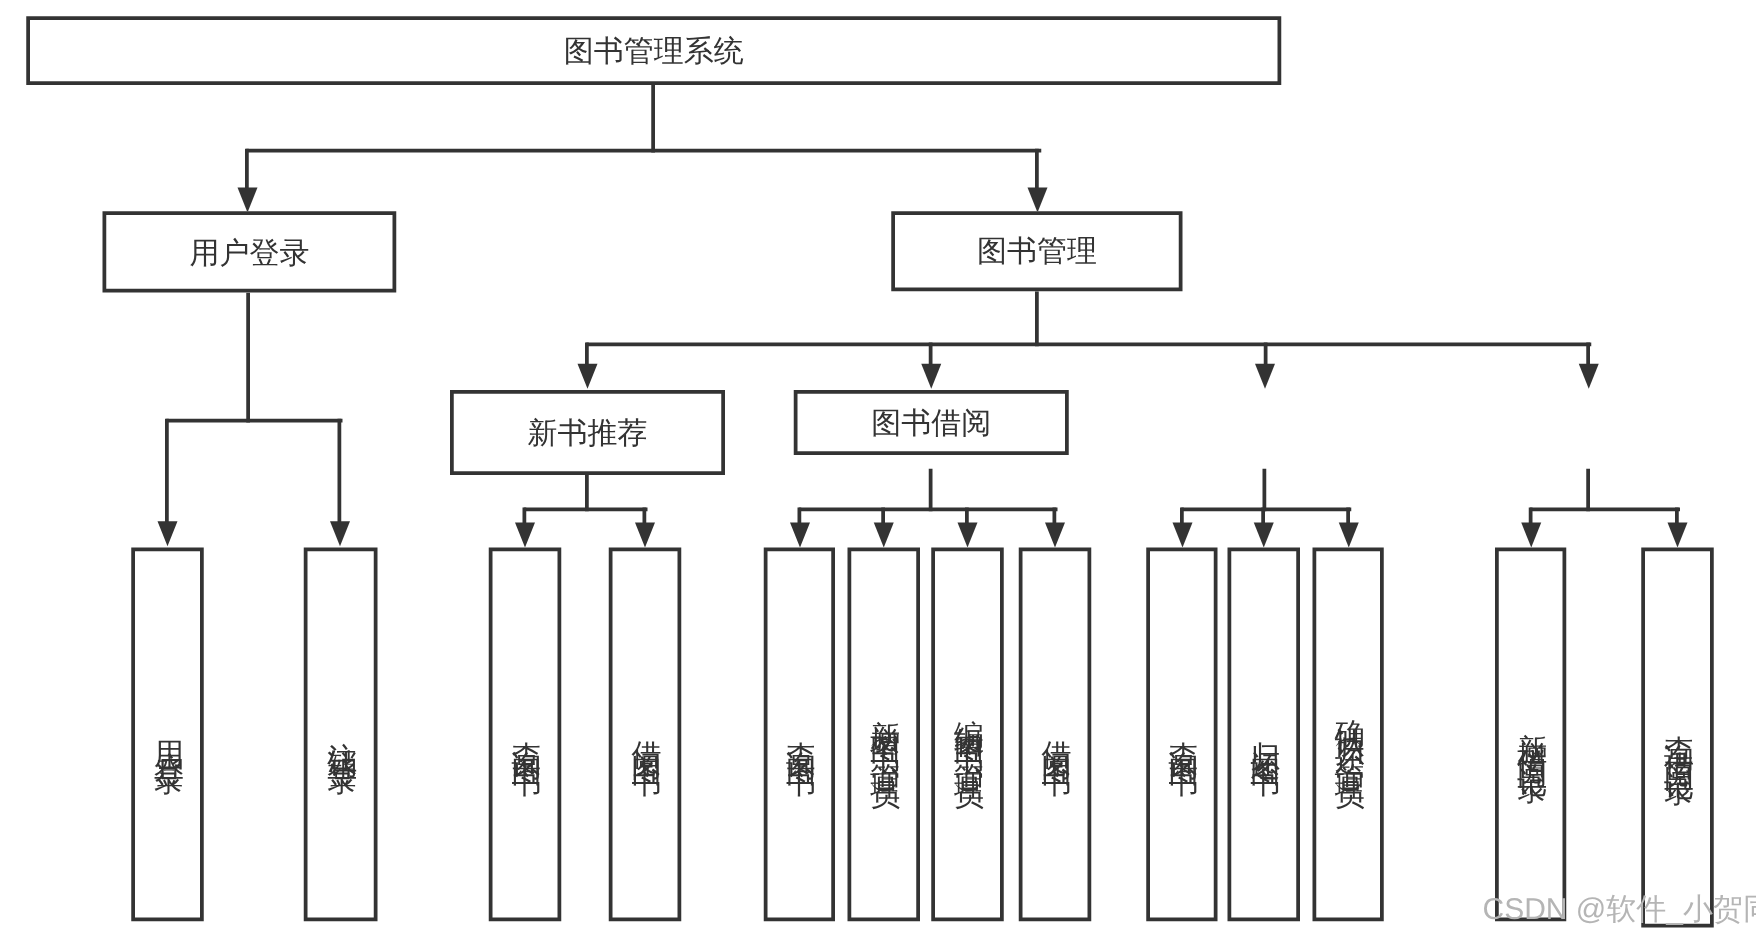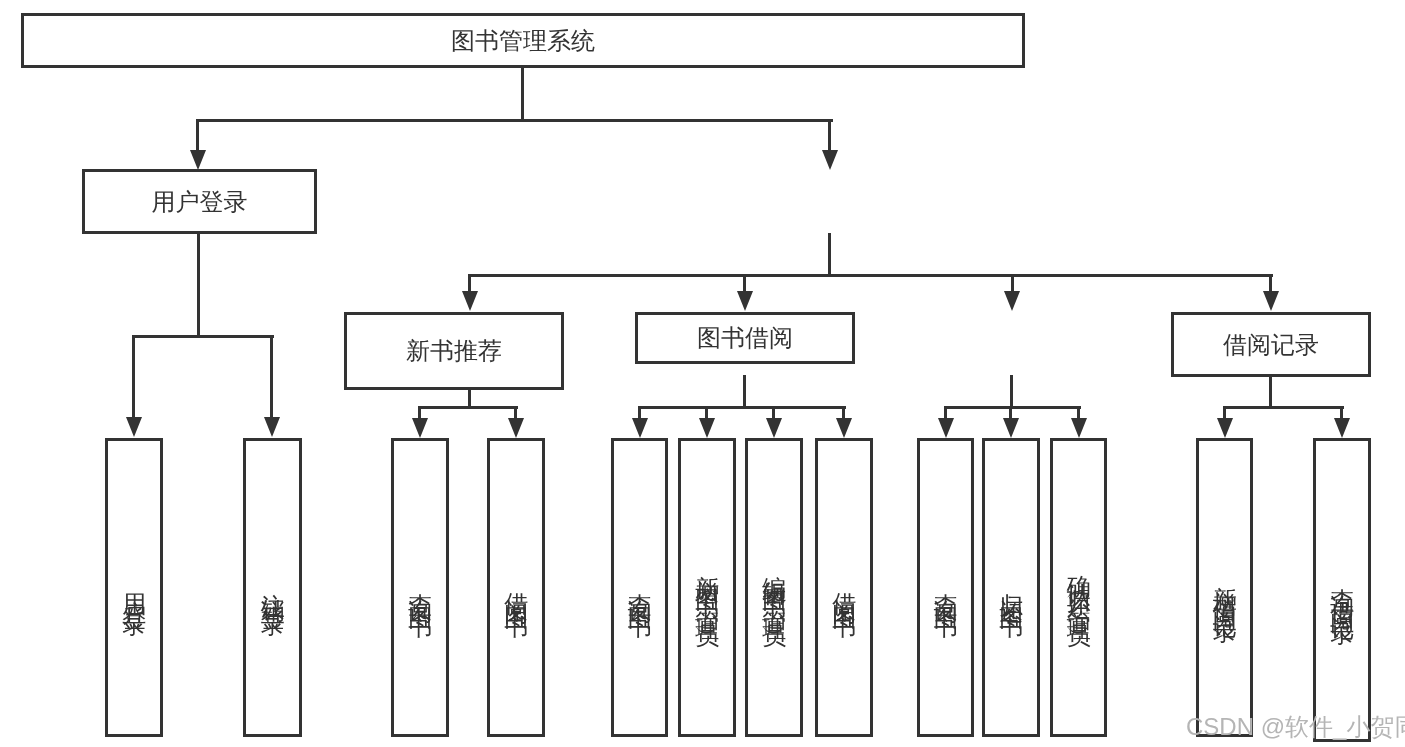--- a/index.html
+++ b/index.html
@@ -59,42 +59,42 @@
   <div class="box" style="left:21px;top:13px;width:1004px;height:55px">图书管理系统</div>
 
   <div class="vl" style="left:521px;top:67px;height:55px"></div>
   <div class="hl" style="left:197px;top:119px;width:636px"></div>
   <div class="vl" style="left:196px;top:119px;height:36px"></div>
   <div class="ah" style="left:190px;top:150px"></div>
   <div class="vl" style="left:828px;top:119px;height:36px"></div>
   <div class="ah" style="left:822px;top:150px"></div>
 
   <div class="box" style="left:82px;top:169px;width:235px;height:65px">用户登录</div>
+  <div class="box" style="left:713px;top:169px;width:233px;height:64px">图书管理</div>
 
   <div class="vl" style="left:197px;top:234px;height:104px"></div>
   <div class="hl" style="left:133px;top:335px;width:141px"></div>
   <div class="vl" style="left:132px;top:335px;height:84px"></div>
   <div class="ah" style="left:126px;top:417px"></div>
   <div class="vl" style="left:270px;top:335px;height:84px"></div>
   <div class="ah" style="left:264px;top:417px"></div>
 
   <div class="vl" style="left:828px;top:233px;height:44px"></div>
   <div class="hl" style="left:469px;top:274px;width:804px"></div>
   <div class="vl" style="left:468px;top:274px;height:20px"></div>
   <div class="ah" style="left:462px;top:291px"></div>
   <div class="vl" style="left:743px;top:274px;height:20px"></div>
   <div class="ah" style="left:737px;top:291px"></div>
   <div class="vl" style="left:1011px;top:274px;height:20px"></div>
   <div class="ah" style="left:1004px;top:291px"></div>
   <div class="vl" style="left:1269px;top:274px;height:20px"></div>
   <div class="ah" style="left:1263px;top:291px"></div>
 
-  <div class="box" style="left:344px;top:312px;width:220px;height:78px">新书推荐</div>
+  <div class="box" style="left:360px;top:312px;width:220px;height:68px">新书推荐</div>
   <div class="box" style="left:635px;top:312px;width:220px;height:52px">图书借阅</div>
-  <div class="box" style="left:1171px;top:312px;width:200px;height:65px">借阅记录</div>
 
   <div class="vl" style="left:468px;top:375px;height:34px"></div>
   <div class="hl" style="left:419px;top:406px;width:99px"></div>
   <div class="vl" style="left:418px;top:406px;height:15px"></div>
   <div class="ah" style="left:412px;top:418px"></div>
   <div class="vl" style="left:514px;top:406px;height:15px"></div>
   <div class="ah" style="left:508px;top:418px"></div>
 
   <div class="vl" style="left:743px;top:375px;height:34px"></div>
   <div class="hl" style="left:639px;top:406px;width:207px"></div>

